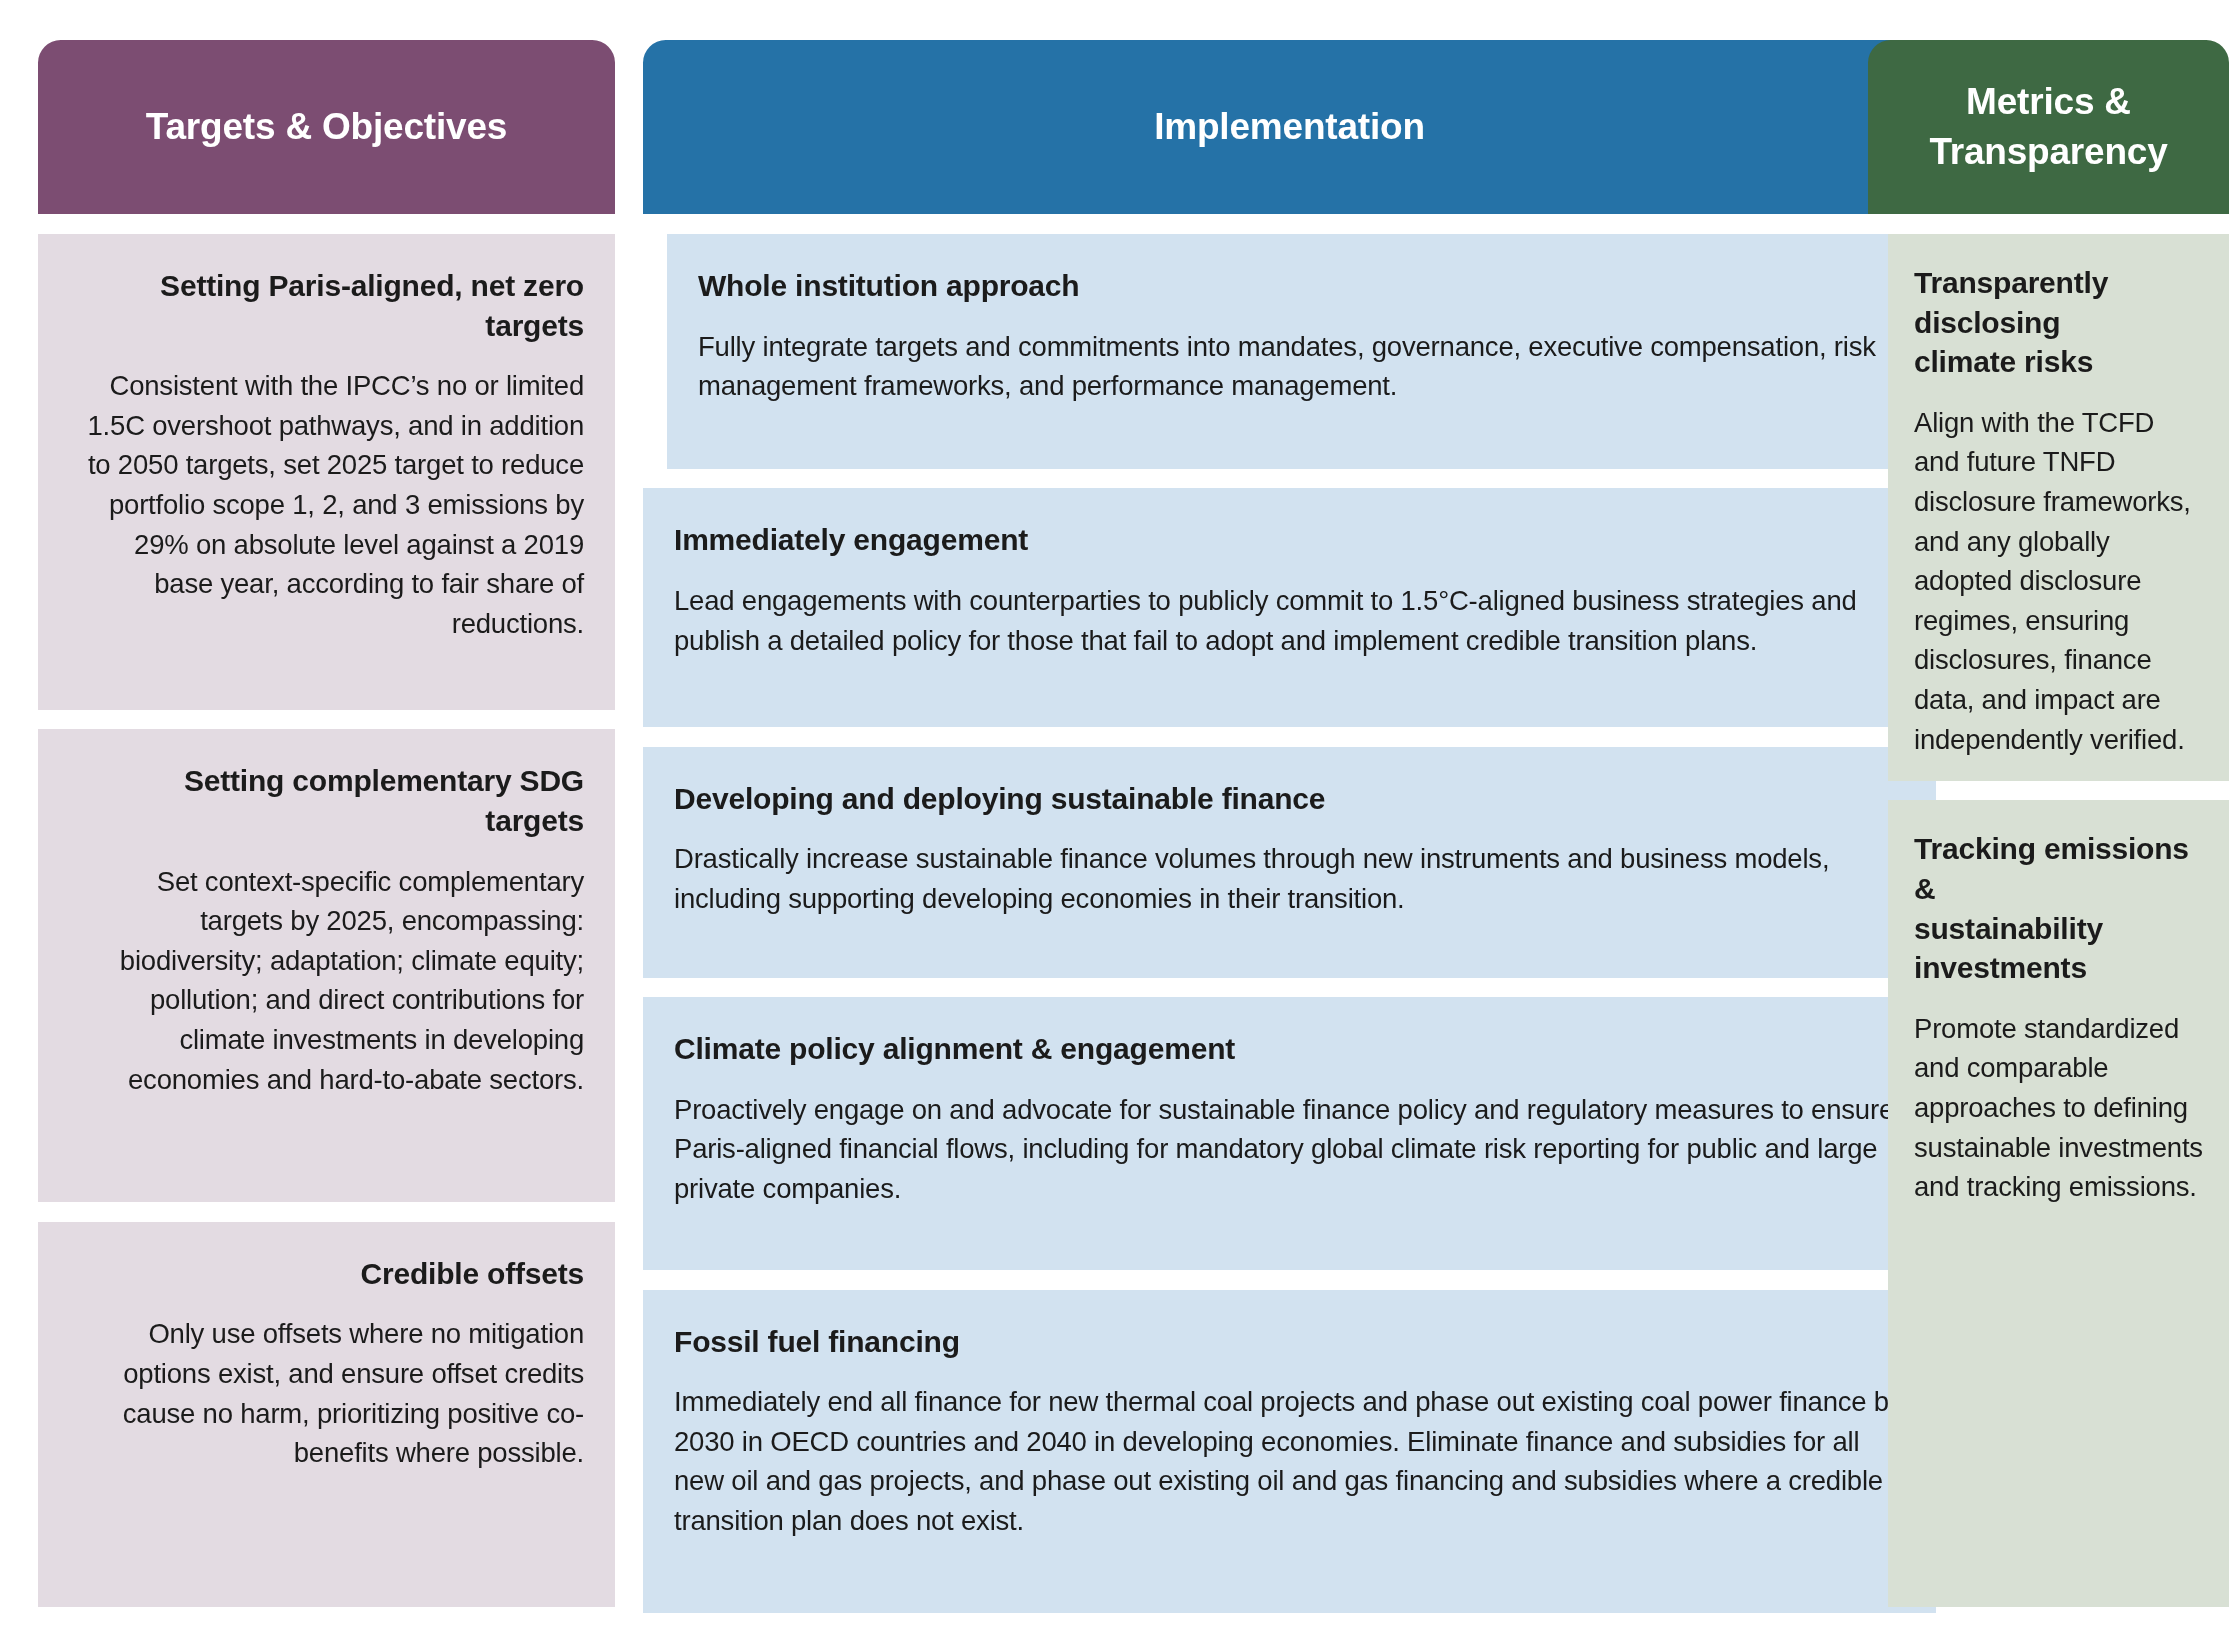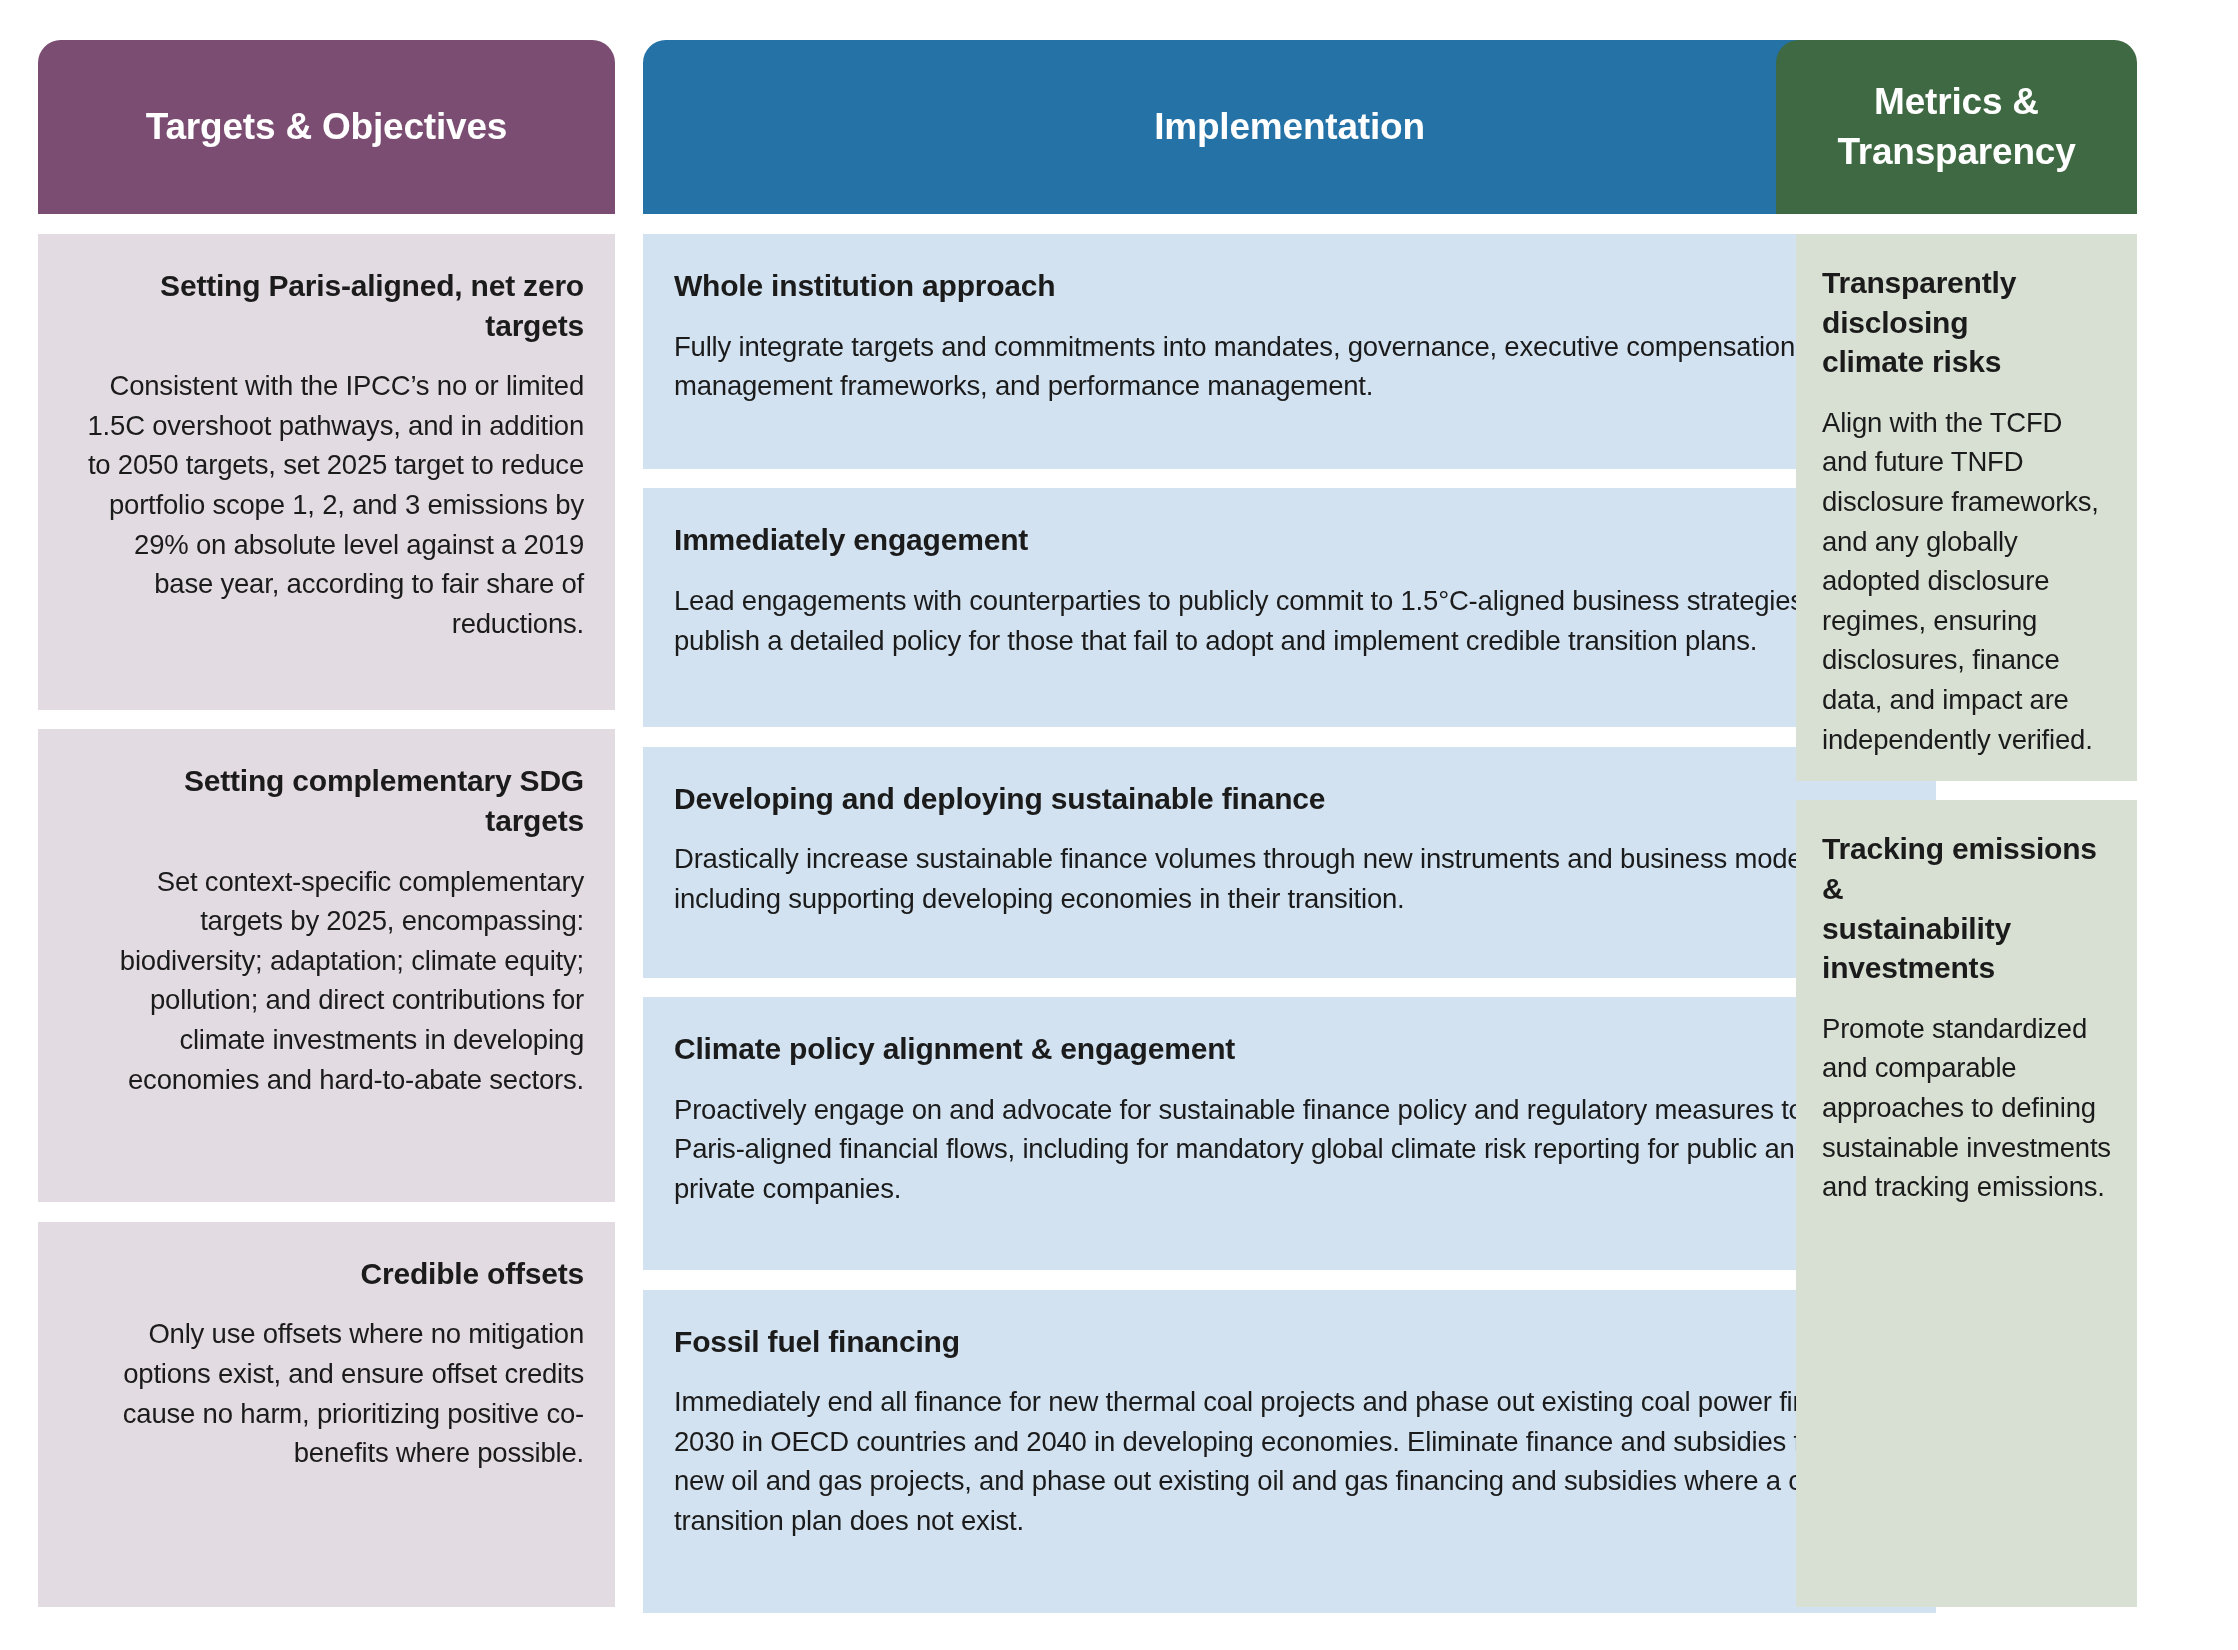--- a/index.html
+++ b/index.html
@@ -13,21 +13,21 @@
   .board {
     position: relative;
     width: 2239px;
     height: 1650px;
     background: #ffffff;
     overflow: hidden;
   }
   .col { position: absolute; top: 40px; }
   .col-left  { left: 38px;   width: 577px;  }
   .col-mid   { left: 643px;  width: 1293px; }
-  .col-right { left: 1776px; width: 361px;  }
+  .col-right { left: 1868px; width: 361px;  }
 
   .col-header {
     height: 174px;
     border-radius: 22.7px 22.7px 0 0;
     display: flex;
     align-items: center;
     justify-content: center;
     text-align: center;
     color: #ffffff;
     font-size: 37px;
@@ -62,21 +62,21 @@
   }
   .card-body {
     font-size: 27.5px;
     font-weight: 400;
     line-height: 1.44;
     margin: 0;
   }
 
   
   .hL1 { height: 476px; } .hL2 { height: 473px; } .hL3 { height: 385px; }
-  .hM1 { height: 235px; } .hM2 { height: 239px; } .hM3 { height: 231px; }
+  .hM1 { height: 235px; margin-left: 24px; } .hM2 { height: 239px; } .hM3 { height: 231px; }
   .hM4 { height: 273px; } .hM5 { height: 323px; }
   .hR1 { height: 547px; } .hR2 { height: 807px; }
 </style>
 </head>
 <body>
 
 <div class="board">
 
   <section class="col col-left">
     <div class="col-header">

